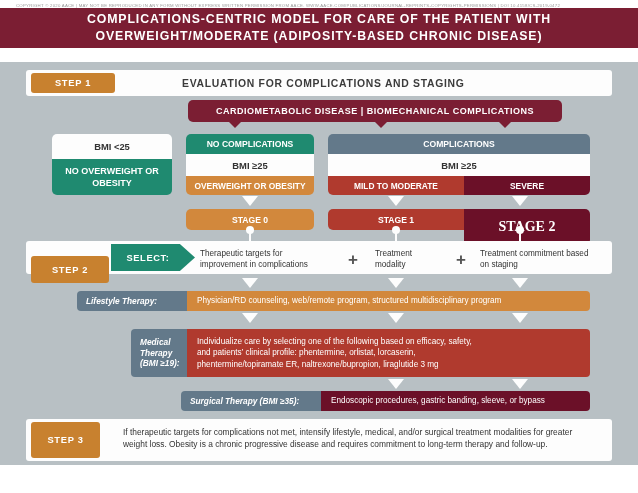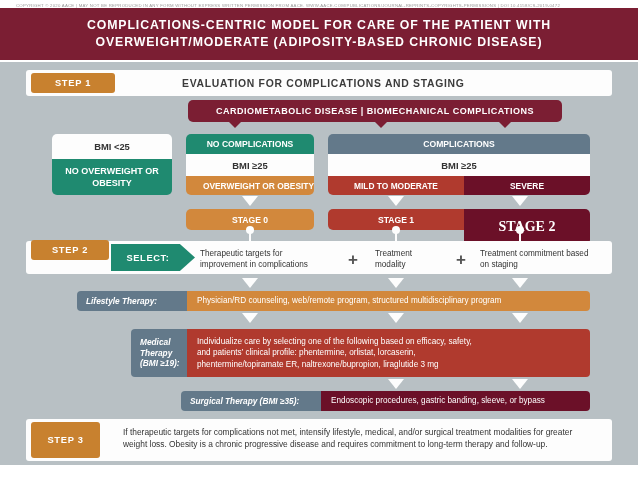--- a/index.html
+++ b/index.html
@@ -6,21 +6,21 @@
   body {
     width: 638px; height: 493px;
     background: #ffffff;
     font-family: "Liberation Sans", sans-serif;
     overflow: hidden;
   }
   .poster { position: relative; width: 638px; height: 493px; background: #fff; }
 
   
   .title-bar {
-    position: absolute; left: 0; top: 8px; width: 638px; height: 52px;
+    position: absolute; left: 0; top: 8px; width: 638px; height: 40px;
     background: #7B1E33;
     display: flex; flex-direction: column;
     justify-content: center;
   }
   .title-line {
     color: #fff; font-weight: bold; font-size: 12.3px;
     letter-spacing: 0.9px; line-height: 17px; text-align: center;
     white-space: nowrap;
   }
 
@@ -59,21 +59,21 @@
     border-top: 7px solid #7B1E33;
   }
 
   
   .blk {
     position: absolute; display: flex; align-items: center;
     justify-content: center; text-align: center;
     font-weight: bold; color: #fff;
   }
   .rt { border-radius: 5px 5px 0 0; }
-  .rb { border-radius: 0 0 5px 5px; justify-content: flex-end; }
+  .rb { border-radius: 0 0 5px 5px; }
   .rall { border-radius: 5px; }
   .teal   { background: #1F8A70; }
   .white  { background: #fdfdfd; color: #333; }
   .orange { background: #D2883C; }
   .slate  { background: #63798A; }
   .brick  { background: #B03A2E; }
   .maroon { background: #6B1028; }
 
   .warrow {
     position: absolute; width: 0; height: 0;
@@ -171,21 +171,21 @@
   <div class="blk maroon" style="left:464px; top:209px; width:126px; height:36px; font-size:14px; border-radius:0 5px 5px 0;font-family:Liberation Serif, serif;">STAGE 2</div>
 
   <div class="dot" style="left:246px; top:226px;"></div>
   <div class="dot" style="left:392px; top:226px;"></div>
   <div class="dot" style="left:516px; top:226px;"></div>
   <div class="vline" style="left:249px; top:230px; height:12px;"></div>
   <div class="vline" style="left:395px; top:230px; height:12px;"></div>
   <div class="vline" style="left:519px; top:230px; height:12px;"></div>
 
   <div class="white-strip" style="left:26px; top:241px; width:586px; height:33px; border-radius:3px;"></div>
-  <div class="step-badge" style="left:31px; top:240px; width:78px; height:20px;">STEP 2</div>
+  <div class="step-badge" style="left:31px; top:256px; width:78px; height:27px;">STEP 2</div>
   <div class="select-badge" style="left:111px; top:244px; width:84px; height:27px;">SELECT:</div>
 
   <div class="sel-item" style="left:200px; top:249px; width:140px; white-space:pre-line;">Therapeutic targets for
 improvement in complications</div>
   <div class="plus" style="left:348px; top:251px;">+</div>
   <div class="sel-item" style="left:375px; top:249px; width:75px; white-space:pre-line;">Treatment
 modality</div>
   <div class="plus" style="left:456px; top:251px;">+</div>
   <div class="sel-item" style="left:480px; top:249px; width:130px; white-space:pre-line;">Treatment commitment based
 on staging</div>

